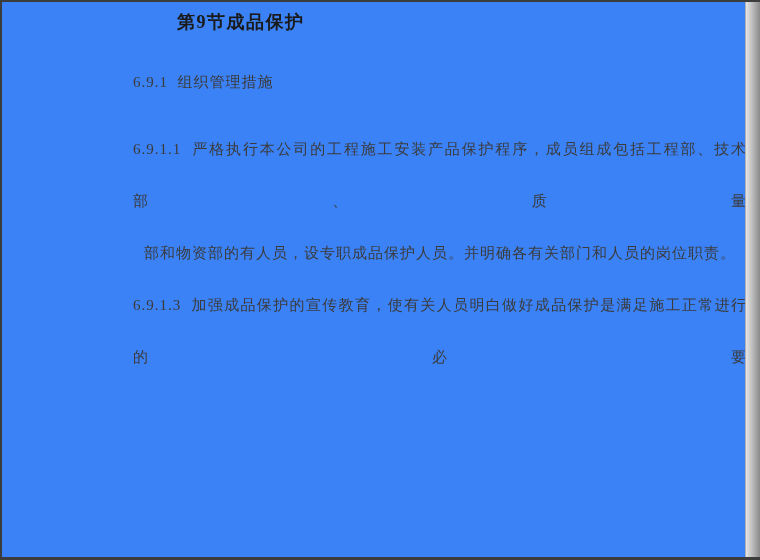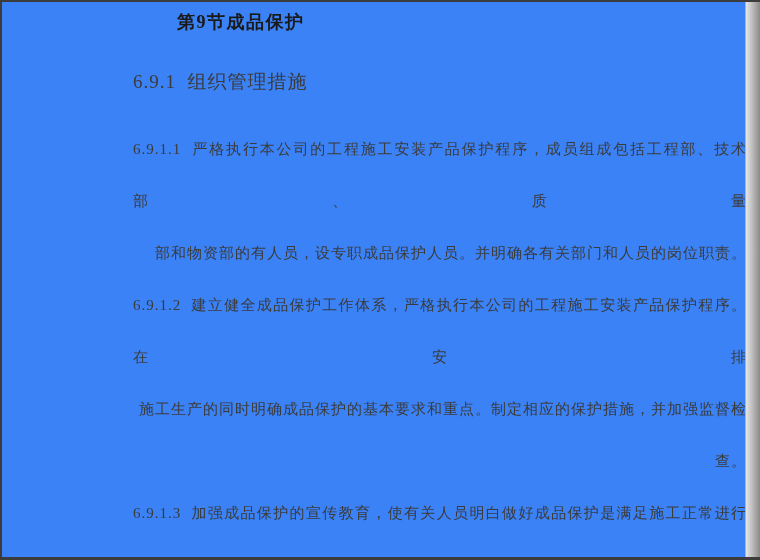--- a/index.html
+++ b/index.html
@@ -39,55 +39,51 @@
     margin: 8px 0 0 44px;
     font-size: 18px;
     line-height: 24px;
     font-weight: bold;
     letter-spacing: 1.5px;
     color: #1a1a1a;
     white-space: pre;
   }
   .section-heading {
     margin-top: 36px;
-    font-size: 19px;
+    font-size: 15px;
     line-height: 24px;
     letter-spacing: 1px;
     white-space: pre;
   }
   .paragraphs {
     margin-top: 29px;
   }
   .line {
     font-size: 15px;
     line-height: 52px;
     letter-spacing: 1px;
     white-space: pre-wrap;
-    text-align: right;
+    text-align: center;
   }
   .line.jline {
     text-align: justify;
     text-align-last: justify;
   }
 </style>
 </head>
 <body>
 
 <div class="page">
   <div class="content">
     <h1 class="doc-title">第9节成品保护</h1>
     <div class="section-heading">6.9.1  组织管理措施</div>
     <div class="paragraphs" id="paragraphs">
         <div class="paragraph">
           <div class="line jline">6.9.1.1  严格执行本公司的工程施工安装产品保护程序，成员组成包括工程部、技术部、质量</div>
           <div class="line">部和物资部的有人员，设专职成品保护人员。并明确各有关部门和人员的岗位职责。</div>
         </div>
         <div class="paragraph">
-          <div class="line jline">6.9.1.2  建立健全成品保护工作体系，严格执行本公司的工程施工安装产品保护程序。在安排</div>
-          <div class="line">施工生产的同时明确成品保护的基本要求和重点。制定相应的保护措施，并加强监督检查。</div>
-        </div>
-        <div class="paragraph">
           <div class="line jline">6.9.1.3  加强成品保护的宣传教育，使有关人员明白做好成品保护是满足施工正常进行的必要</div>
         </div>
       </div>
   </div>
   <div class="page-edge"></div>
 </div>
 
 </body></html>

